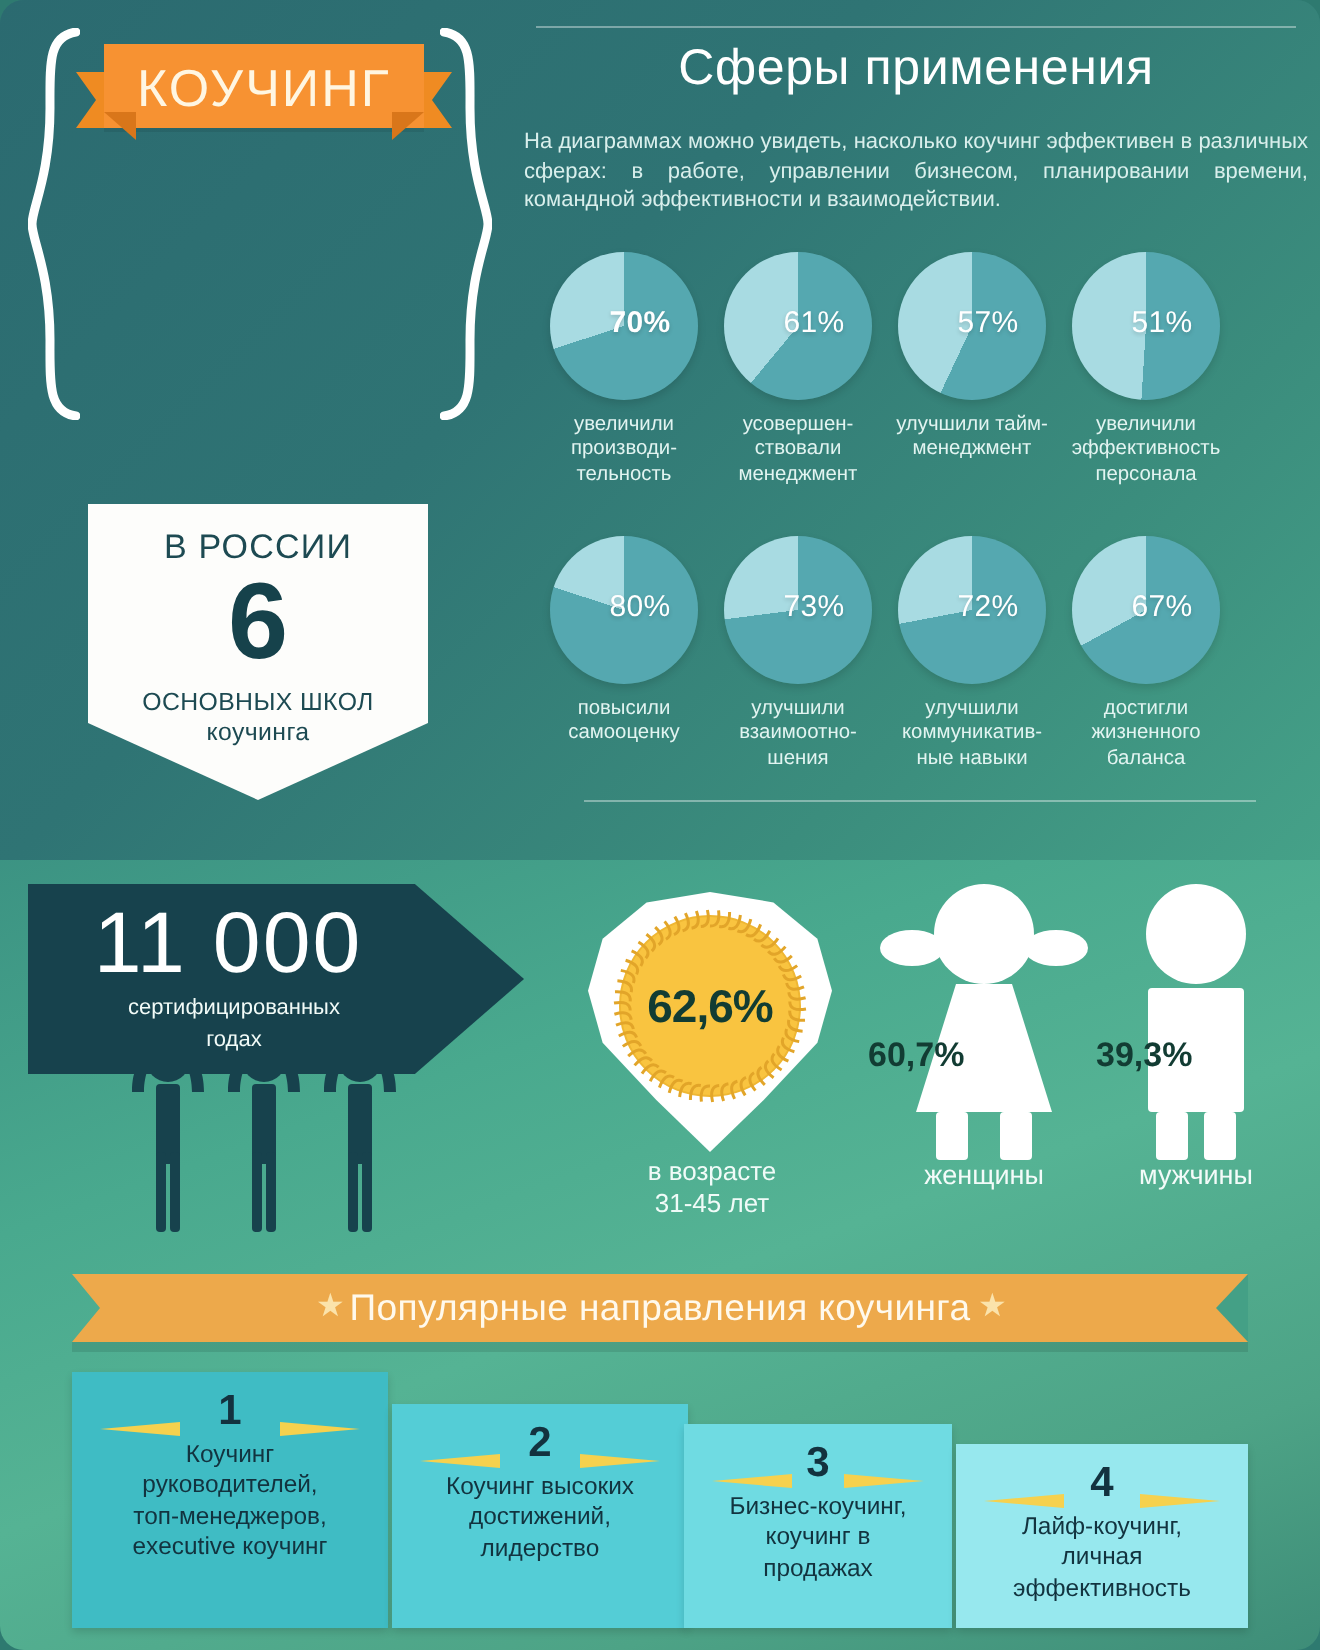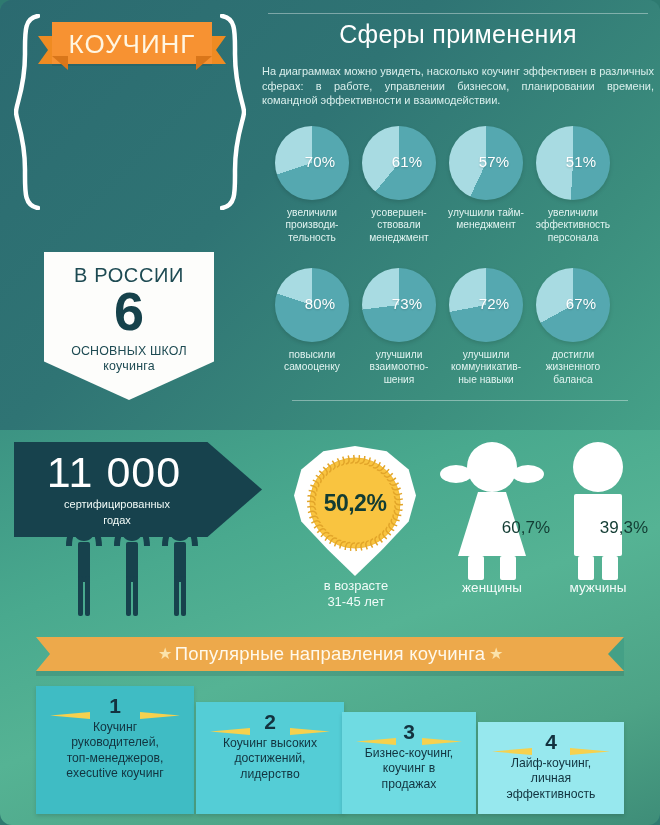--- a/index.html
+++ b/index.html
@@ -62,21 +62,21 @@
     color:#ffffff;font-size:15px;letter-spacing:.2px;text-shadow:0 1px 2px rgba(0,0,0,.18);
     padding-left:16px;box-sizing:border-box;}
   .pie-cap{margin-top:7px;text-align:center;color:#e2f4f1;font-size:10.2px;line-height:12.4px;}
 
   
   .shield{position:absolute;left:44px;top:252px;width:170px;height:148px;
      background:#fdfdfb;
      clip-path:polygon(0 0,100% 0,100% 74%,50% 100%,0 74%);
      box-shadow:0 3px 6px rgba(0,0,0,.12);}
   .shield .s1{position:absolute;left:0;right:0;top:12px;text-align:center;color:#1d4a52;
-     font-size:20px;letter-spacing:.6px;}
+     font-size:17px;letter-spacing:.6px;}
   .shield .s2{position:absolute;left:0;right:0;top:30px;text-align:center;color:#16424b;
      font-size:54px;line-height:58px;font-weight:700;}
   .shield .s3{position:absolute;left:0;right:0;top:92px;text-align:center;color:#1d4a52;
      font-size:12.4px;line-height:15px;letter-spacing:.2px;}
 
   
   .people{position:absolute;left:60px;top:516px;width:150px;height:100px;}
   .arrowbox{position:absolute;left:14px;top:442px;width:248px;height:95px;
      background:#17424d;
      clip-path:polygon(0 0,78% 0,100% 50%,78% 100%,0 100%);
@@ -93,22 +93,22 @@
      filter:drop-shadow(0 2px 3px rgba(0,0,0,.12));}
   .agebadge .disc{position:absolute;left:16px;top:12px;width:90px;height:90px;border-radius:50%;
      background:#f9c440;}
   .agebadge .pct{position:absolute;left:0;top:44px;width:122px;text-align:center;
      color:#123c33;font-size:23px;font-weight:700;letter-spacing:-.5px;}
   .agecap{position:absolute;left:276px;top:578px;width:160px;text-align:center;
      color:#f0fbf8;font-size:13px;line-height:16px;}
 
   
   .gfig{position:absolute;}
-  .gfig .pct{position:absolute;left:0;width:100%;text-align:right;color:#123c33;
-     font-size:17px;font-weight:400;}
+  .gfig .pct{position:absolute;left:0;width:100%;text-align:left;color:#123c33;
+     font-size:17px;font-weight:700;}
   .gcap{position:absolute;text-align:center;color:#f3fbf9;font-size:13.5px;}
 
   
   .bbanner{position:absolute;left:36px;top:637px;width:588px;height:34px;background:#eda94b;
      clip-path:polygon(0 0,100% 0,100% 100%,0 100%,14px 50%);
   }
   .bbanner .inner{position:absolute;left:0;top:0;right:0;height:34px;line-height:34px;
      text-align:center;color:#fff9ec;font-size:18.5px;letter-spacing:.2px;}
   .bbanner .rcut{position:absolute;right:0;top:0;width:16px;height:34px;background:#44a086;
      clip-path:polygon(100% 0,100% 100%,0 50%);}
@@ -154,21 +154,21 @@
     </div>
 
   </div>
 
   <div class="hr-line" style="left:268px;top:13px;width:380px;"></div>
   <div class="rh-title">Сферы применения</div>
   <p class="rh-sub">На диаграммах можно увидеть, насколько коучинг эффективен в различных сферах: в работе, управлении бизнесом, планировании времени, командной эффективности и взаимодействии.</p>
 
   <div id="pies">
       <div class="pie-cell" style="left: 262px; top: 126px;">
-        <div class="pie" style="background: conic-gradient(rgb(85, 168, 176) 0deg, rgb(85, 168, 176) 252deg, rgb(168, 219, 226) 252deg, rgb(168, 219, 226) 360deg);">
+        <div class="pie" style="background: conic-gradient(rgb(85, 168, 176) 0deg, rgb(85, 168, 176) 252deg, rgb(168, 219, 226) 252deg, rgb(168, 219, 226) 360deg); font-weight: bold;">
           <div class="lbl">70%</div>
         </div>
         <div class="pie-cap"><span>увеличили</span><br><span>производи-</span><br><span>тельность</span></div>
       </div>
       <div class="pie-cell" style="left: 349px; top: 126px;">
         <div class="pie" style="background: conic-gradient(rgb(85, 168, 176) 0deg, rgb(85, 168, 176) 219.6deg, rgb(168, 219, 226) 219.6deg, rgb(168, 219, 226) 360deg);">
           <div class="lbl">61%</div>
         </div>
         <div class="pie-cap"><span>усовершен-</span><br><span>ствовали</span><br><span>менеджмент</span></div>
       </div>
@@ -316,21 +316,21 @@
             <path d="M21.9 23.6 Q25.7 20.0 19.2 15.1" stroke="#e2a529" stroke-width="1.5" fill="none"></path>
             <path d="M25.3 20.4 Q29.5 17.3 23.6 11.6" stroke="#e2a529" stroke-width="1.5" fill="none"></path>
             <path d="M29.0 17.6 Q33.5 15.0 28.3 8.7" stroke="#e2a529" stroke-width="1.5" fill="none"></path>
             <path d="M33.0 15.3 Q37.8 13.2 33.4 6.3" stroke="#e2a529" stroke-width="1.5" fill="none"></path>
             <path d="M37.3 13.4 Q42.3 12.0 38.7 4.6" stroke="#e2a529" stroke-width="1.5" fill="none"></path>
             <path d="M41.8 12.1 Q46.9 11.2 44.2 3.5" stroke="#e2a529" stroke-width="1.5" fill="none"></path>
             <path d="M46.4 11.3 Q51.5 11.0 49.7 3.0" stroke="#e2a529" stroke-width="1.5" fill="none"></path>
           </g>
       </g>
     </svg>
-    <div class="pct">50,2%</div>
+    <div class="pct">62,6%</div>
   </div>
   <div class="agecap">
     <span>в возрасте</span><br>
     <span>31-45 лет</span>
   </div>
 
   <div class="gfig" style="left:434px;top:440px;width:116px;height:140px;">
     <svg width="116" height="140" viewBox="0 0 116 140">
       <g fill="#ffffff">
         <circle cx="58" cy="27" r="25"></circle>

